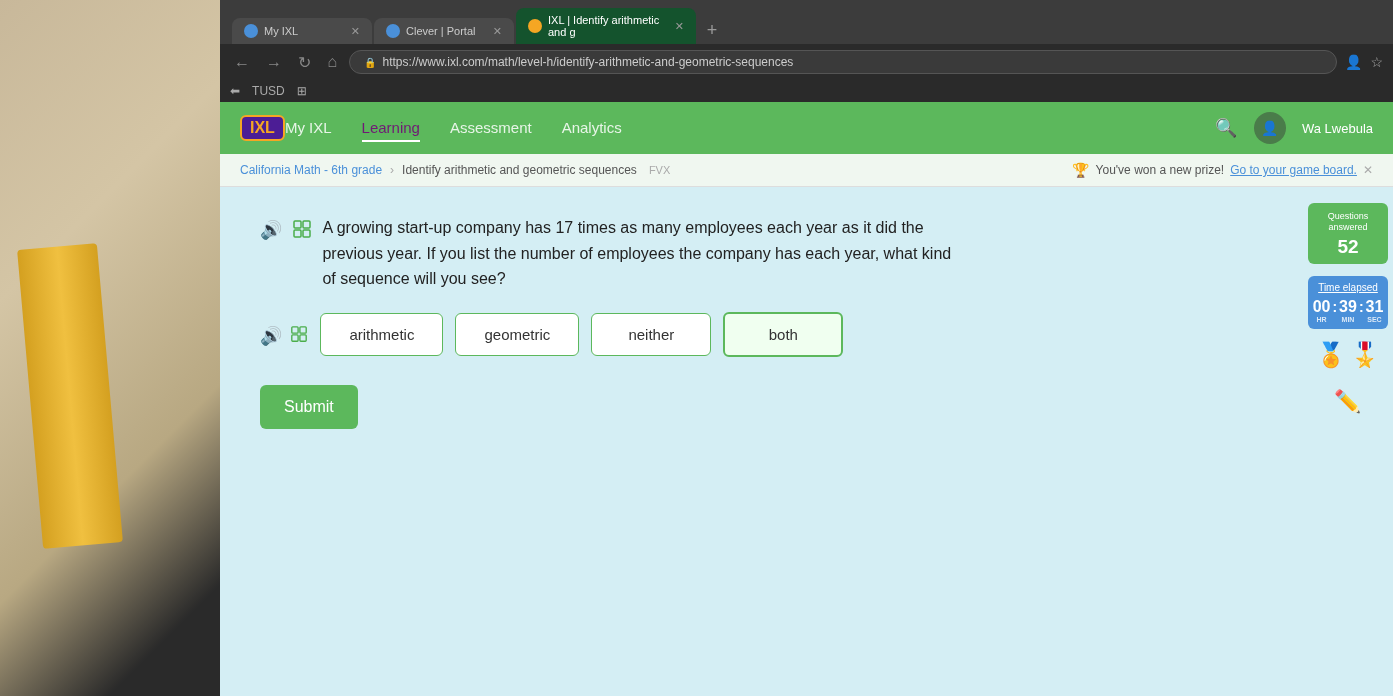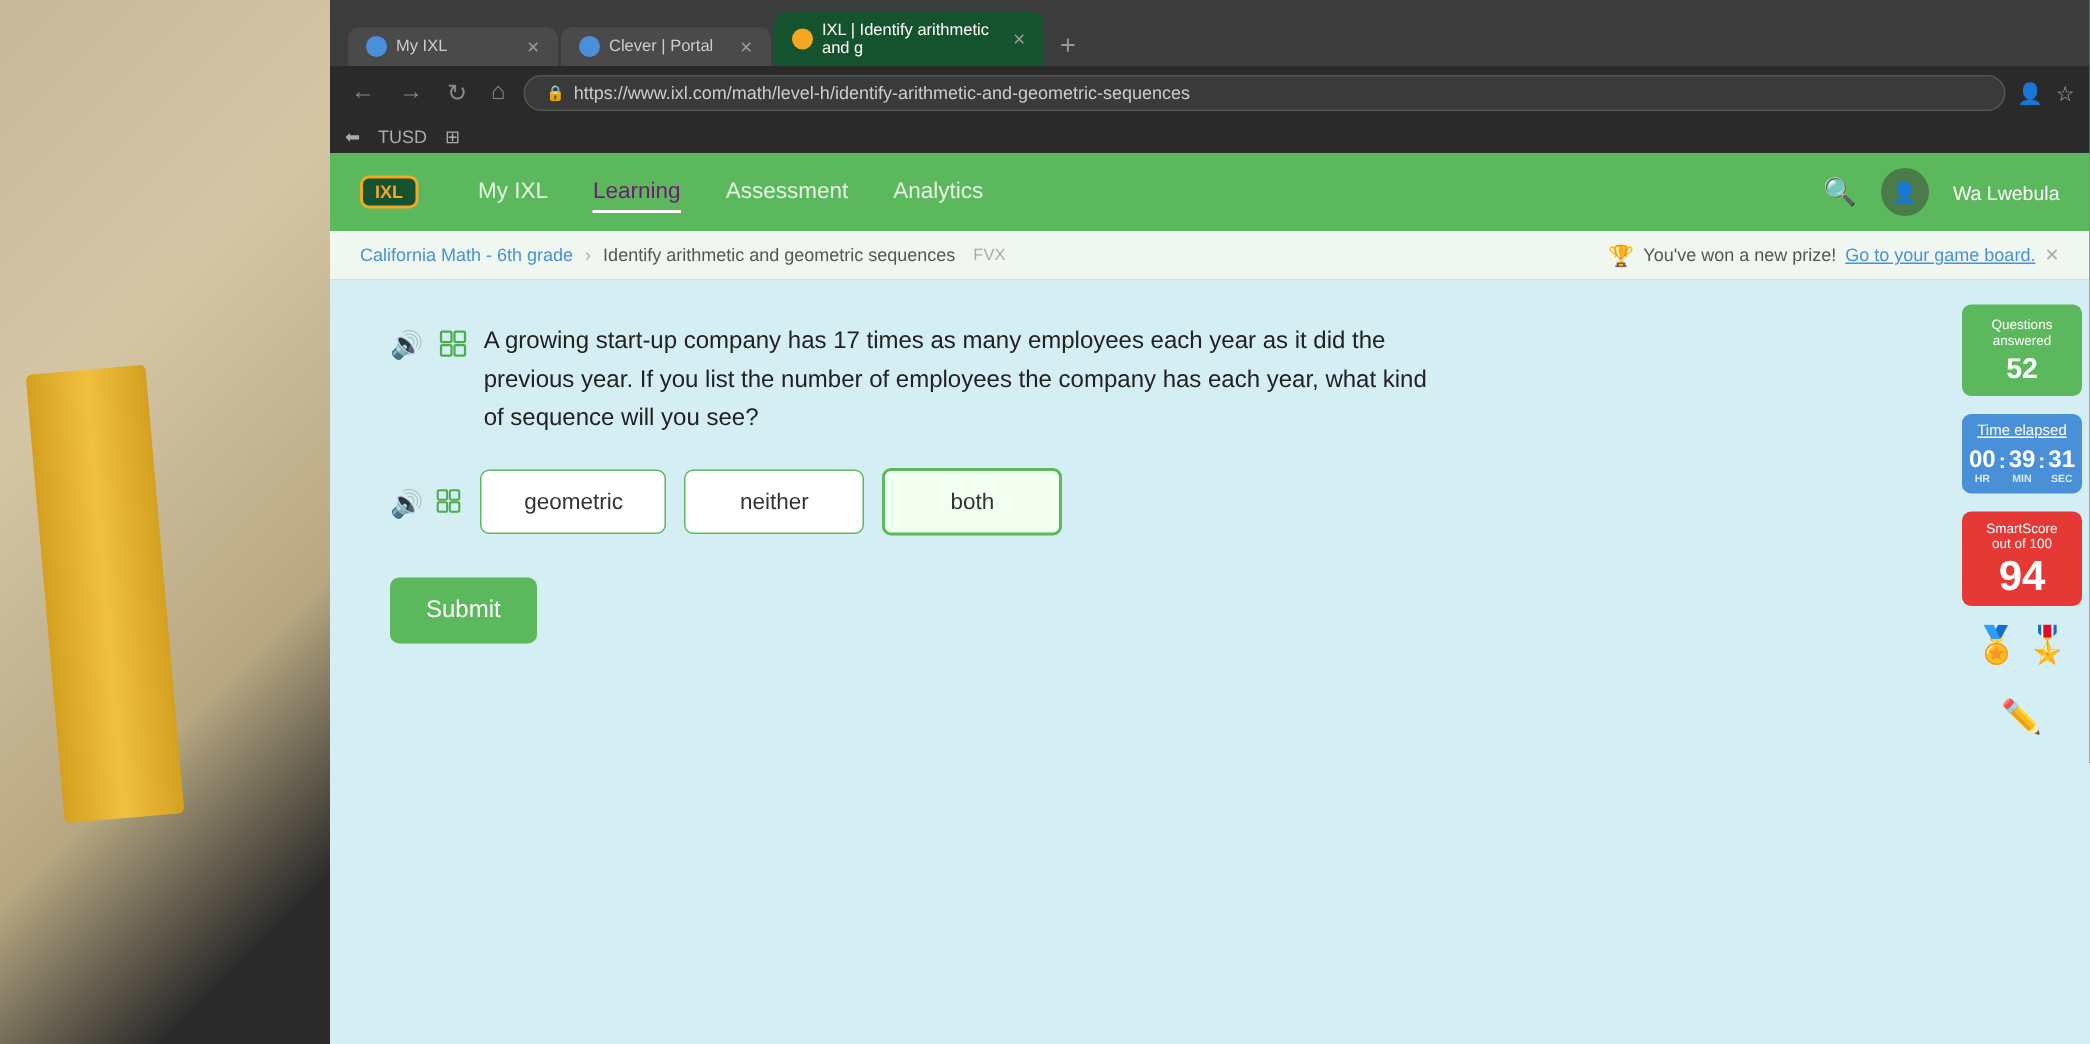--- a/index.html
+++ b/index.html
@@ -162,28 +162,27 @@
     
     .ixl-header {
       background: #5cb85c;
       padding: 0 20px;
       display: flex;
       align-items: center;
       height: 52px;
     }
 
     .ixl-logo {
-      background: #14532d;
+      background: #4c1d95;
       border: 2px solid #f5a623;
       border-radius: 6px;
       padding: 2px 8px;
       font-weight: bold;
-      font-size: 12px;
+      font-size: 16px;
       color: #f5a623;
-      margin-right: 40px;
     }
 
     .ixl-nav {
       display: flex;
       gap: 30px;
       flex: 1;
     }
 
     .ixl-nav-item {
       color: rgba(255,255,255,0.85);
@@ -570,20 +569,21 @@
             <span class="audio-icon">🔊</span>
             <span class="translate-icon">
               <svg width="18" height="18" viewBox="0 0 20 20" fill="none">
                 <rect x="2" y="2" width="7" height="7" rx="1" stroke="#4aad4a" stroke-width="1.5" fill="none"></rect>
                 <rect x="11" y="2" width="7" height="7" rx="1" stroke="#4aad4a" stroke-width="1.5" fill="none"></rect>
                 <rect x="2" y="11" width="7" height="7" rx="1" stroke="#4aad4a" stroke-width="1.5" fill="none"></rect>
                 <rect x="11" y="11" width="7" height="7" rx="1" stroke="#4aad4a" stroke-width="1.5" fill="none"></rect>
               </svg>
             </span>
           </div>
+          <button class="answer-btn">arithmetic</button>
           <button class="answer-btn">geometric</button>
           <button class="answer-btn">neither</button>
           <button class="answer-btn selected">both</button>
         </div>
 
         <button class="submit-btn">Submit</button>
       </div>
 
       <div class="right-sidebar">
         <div class="questions-answered-box">
@@ -604,24 +604,20 @@
               <div class="time-unit-label">MIN</div>
             </div>
             <span style="font-size:14px;line-height:1.3;">:</span>
             <div class="time-unit">
               <div>31</div>
               <div class="time-unit-label">SEC</div>
             </div>
           </div>
         </div>
 
-        <div class="smartscore-box">
-          <div class="ss-label">SmartScore out of 100</div>
-          <div class="ss-number">94</div>
-        </div>
 
         <div class="badges-row">
           <span class="badge">🏅</span>
           <span class="badge">🎖️</span>
         </div>
 
         <span class="pencil-icon">✏️</span>
       </div>
     </div>
   </div>

